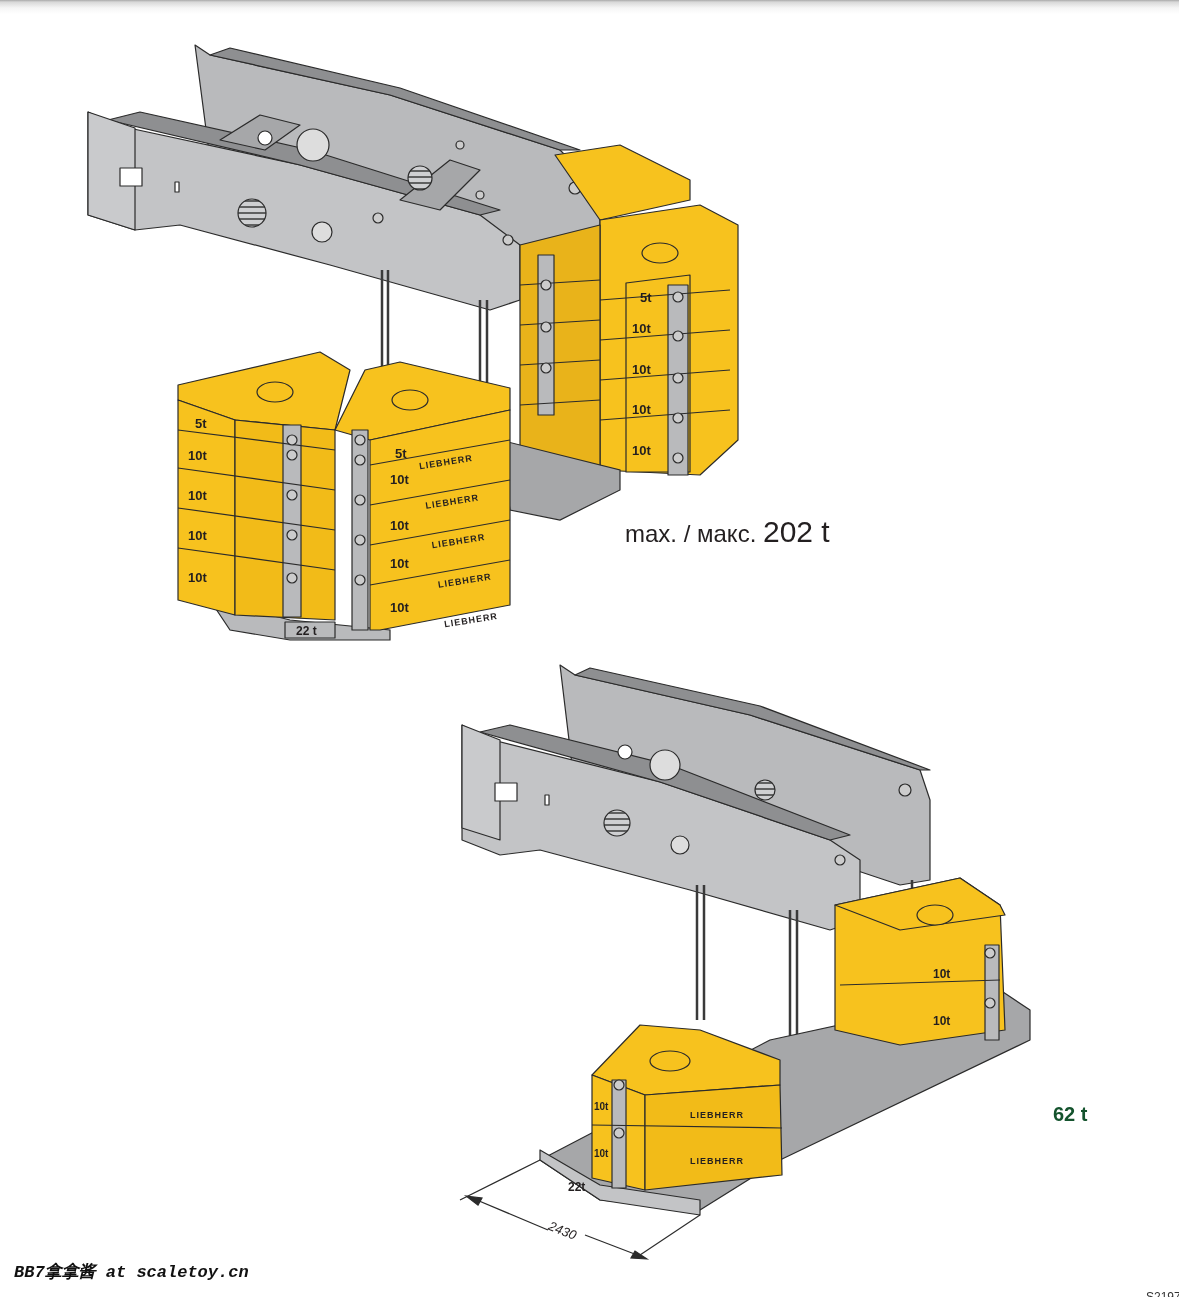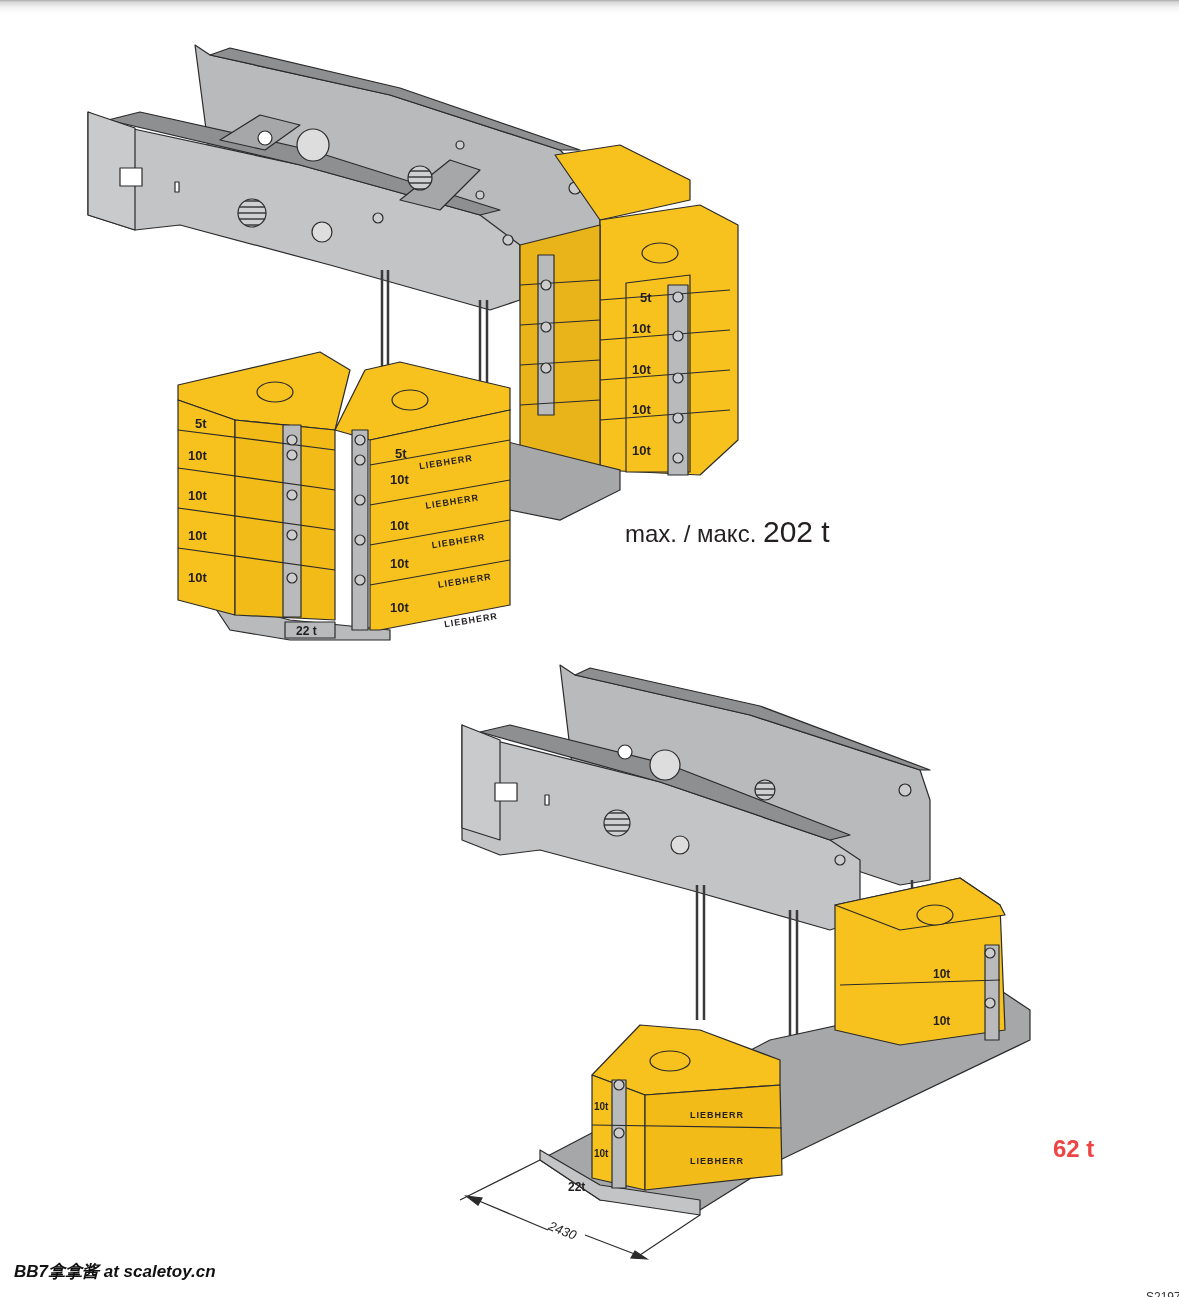--- a/index.html
+++ b/index.html
@@ -1,22 +1,22 @@
 <!DOCTYPE html>
 <html><head>
 <meta charset="utf-8">
 <style>
   html, body { margin:0; padding:0; background:#ffffff; }
   body { width:1179px; height:1297px; position:relative; overflow:hidden; font-family:"Liberation Sans", sans-serif; }
   .topbar { position:absolute; left:0; top:0; width:1179px; height:14px; background:linear-gradient(#a9a9a9 0px,#d8d8d8 2px,#f6f6f6 8px,#ffffff 14px); }
   svg.art { position:absolute; left:0; top:0; }
   .label-max { position:absolute; left:625px; top:515px; font-size:24px; color:#231f20; white-space:nowrap; }
   .label-max b { font-size:30px; font-weight:normal; }
-  .label-62 { position:absolute; left:1053px; top:1103px; font-size:24px; font-weight:bold; color:#ef4444;margin-top:32px; }
-  .watermark { position:absolute; left:14px; top:1260px; font-family:Liberation Sans, sans-serif; font-style:italic; font-weight:bold; font-size:17px; color:#111; }
+  .label-62 { position:absolute; left:1053px; top:1103px; font-size:20px; font-weight:bold; color:#14532d; }
+  .watermark { position:absolute; left:14px; top:1260px; font-family:Liberation Mono, monospace; font-style:italic; font-weight:bold; font-size:17px; color:#111; }
   .code { position:absolute; left:1104px; top:1290px; font-size:12px; color:#333;margin-left:42px; }
   .w { font-weight:bold; fill:#231f20; font-family:"Liberation Sans", sans-serif; }
   .lb { font-weight:bold; fill:#231f20; font-family:"Liberation Sans", sans-serif; font-size:9px; letter-spacing:1px; }
 </style>
 </head>
 <body>
 
 <div class="topbar"></div>
 
 <svg class="art" width="1179" height="1297" viewBox="0 0 1179 1297" xmlns="http://www.w3.org/2000/svg">

